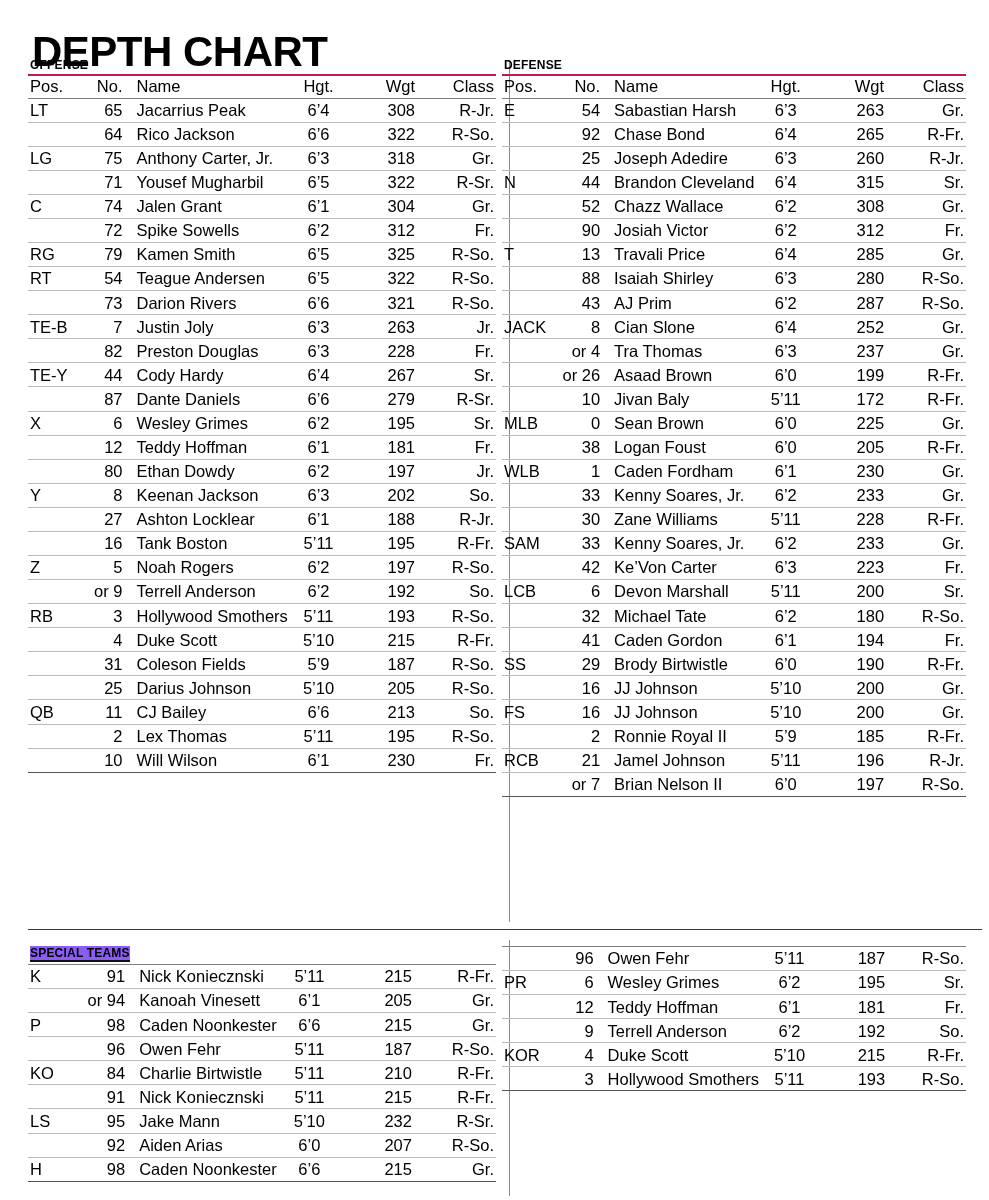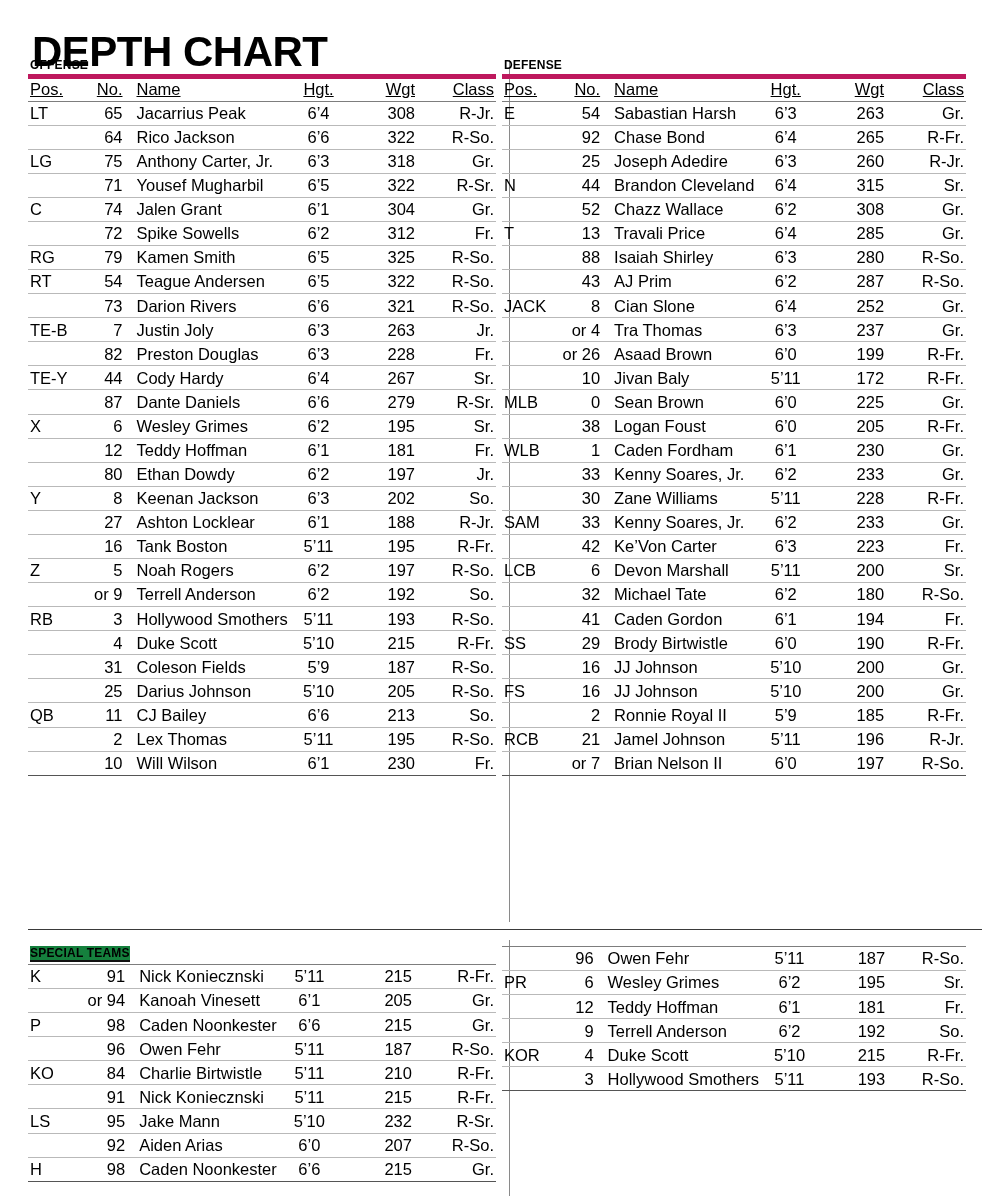--- a/index.html
+++ b/index.html
@@ -83,43 +83,42 @@
     font-weight: 700;
     letter-spacing: 0.2px;
     margin: 0 0 2px 2px;
   }
   .sec-head.underlined {
     display: inline-block;
     border-bottom: 2.5px solid #111;
     padding-bottom: 0px;
     position: relative;
     z-index: 3;
-    background: #15803d;
+    background: #8b5cf6;
   }
 
   
   table.dc {
     width: 100%;
     border-collapse: collapse;
     font-size: 16.5px;
     line-height: 1.0;
   }
   table.dc th, table.dc td {
     padding: 3.4px 0 3.2px 0;
     border-bottom: 1px solid #b9b9b9;
     white-space: nowrap;
     font-weight: normal;
     vertical-align: baseline;
   }
   table.dc thead th {
-    border-top: 5px solid #be185d;
+    border-top: 2px solid #be185d;
     border-bottom: 1px solid #7d7d7d;
     padding-top: 2px;
     padding-bottom: 3px;
-    text-decoration: underline;
   }
   table.dc tbody tr:last-child td {
     border-bottom: 1.6px solid #555;
   }
 
   
   .c-pos   { width: 52px;  text-align: left;   padding-left: 2px !important; }
   .c-no    { width: 48px;  text-align: right;  padding-right: 8px !important; }
   .c-name  { text-align: left; padding-left: 6px !important; }
   .c-hgt   { width: 70px;  text-align: center; }
@@ -441,20 +440,28 @@
           </tr>
           <tr>
             <td class="c-pos"></td>
             <td class="c-no">52</td>
             <td class="c-name">Chazz Wallace</td>
             <td class="c-hgt">6’2</td>
             <td class="c-wgt">308</td>
             <td class="c-class">Gr.</td>
           </tr>
           <tr>
+            <td class="c-pos"></td>
+            <td class="c-no">90</td>
+            <td class="c-name">Josiah Victor</td>
+            <td class="c-hgt">6’2</td>
+            <td class="c-wgt">312</td>
+            <td class="c-class">Fr.</td>
+          </tr>
+          <tr>
             <td class="c-pos">T</td>
             <td class="c-no">13</td>
             <td class="c-name">Travali Price</td>
             <td class="c-hgt">6’4</td>
             <td class="c-wgt">285</td>
             <td class="c-class">Gr.</td>
           </tr>
           <tr>
             <td class="c-pos"></td>
             <td class="c-no">88</td>

